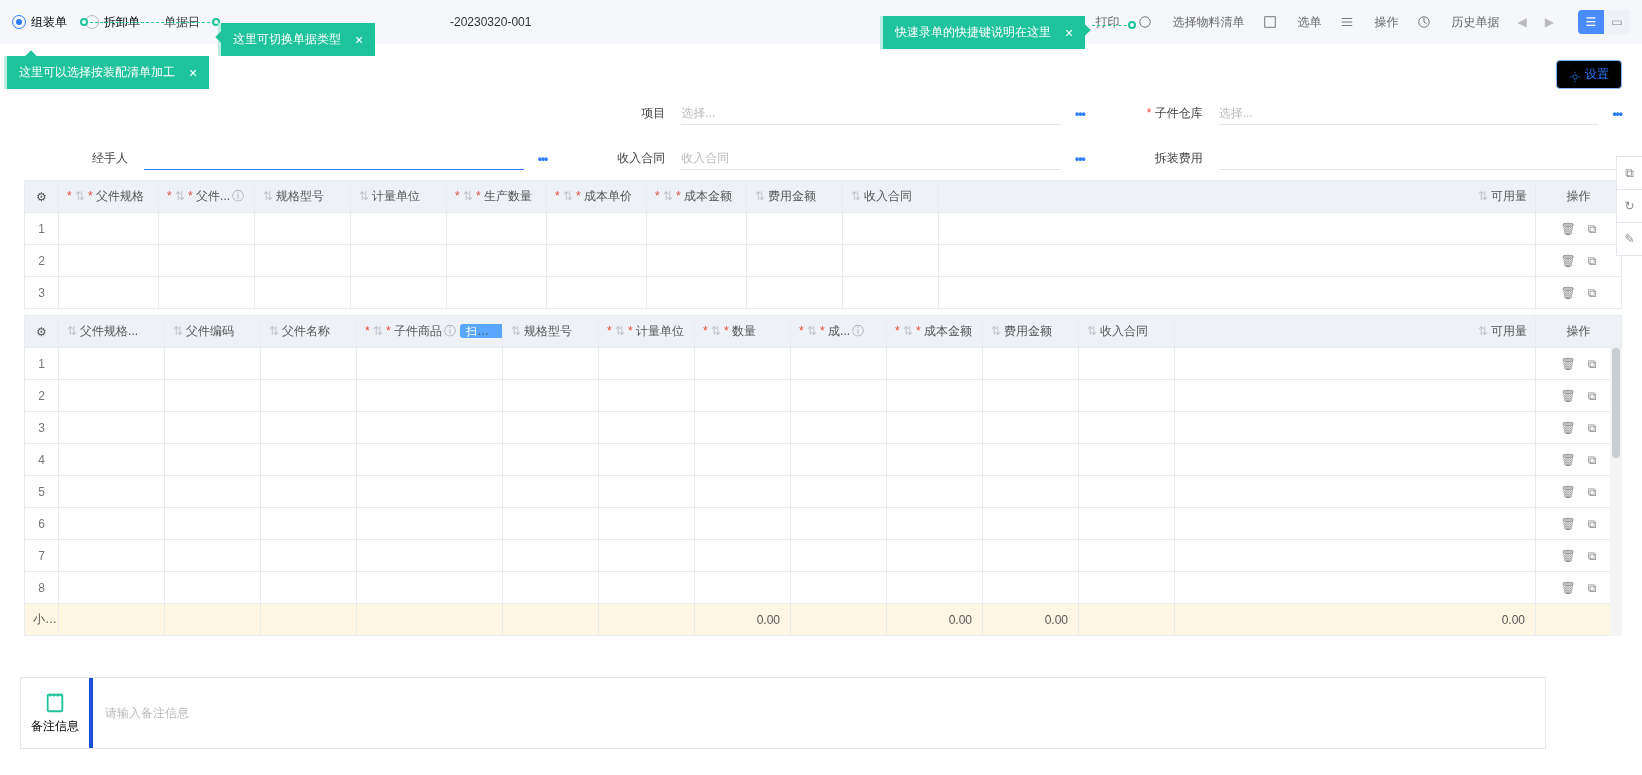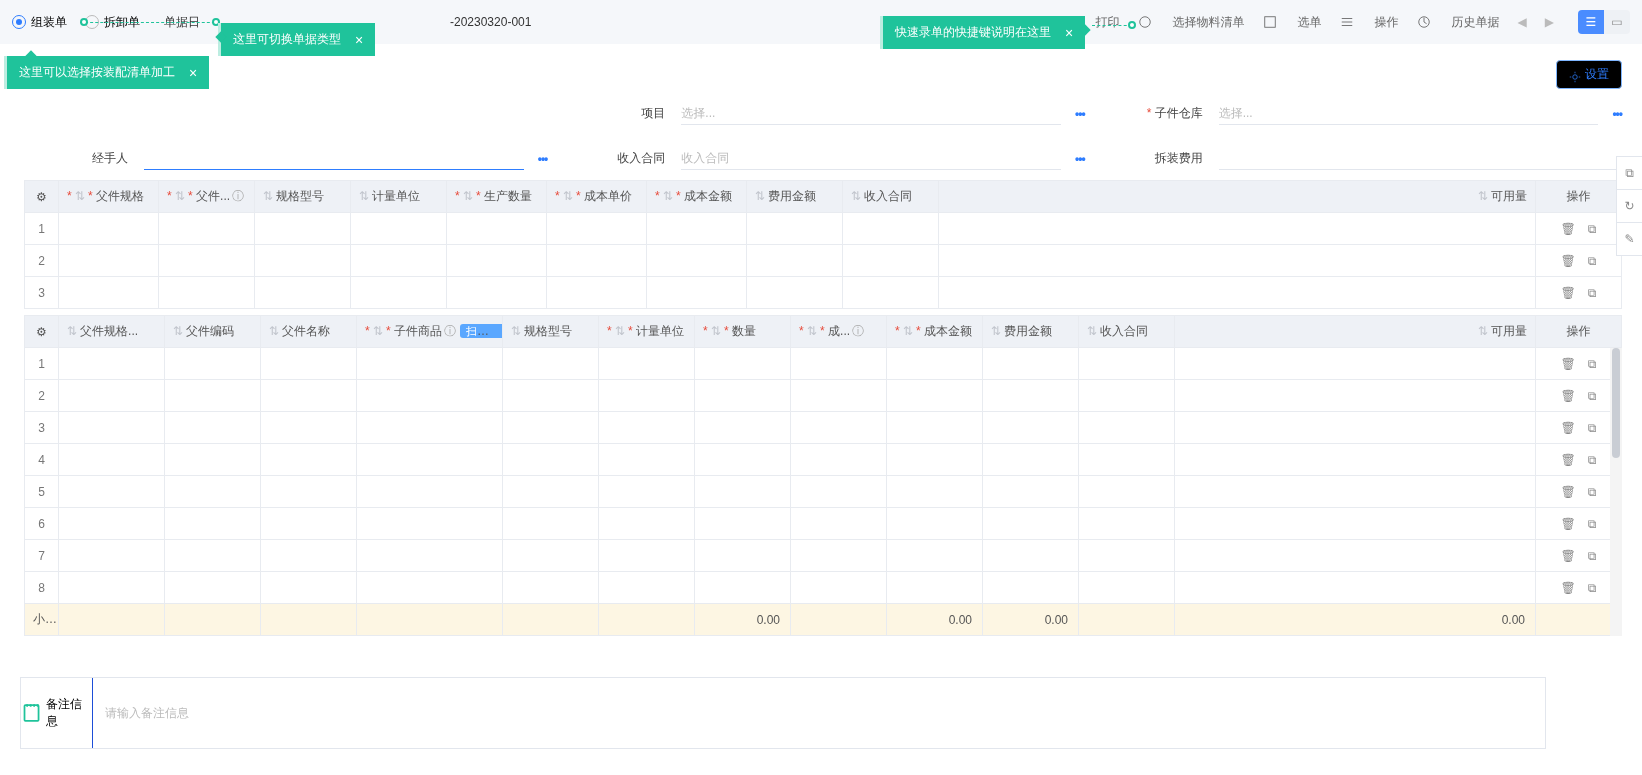--- a/index.html
+++ b/index.html
@@ -53,21 +53,21 @@
 .rownum{width:34px;text-align:center;color:#777;}
 .opcol{width:86px;text-align:center;}
 .op-icons{display:flex;justify-content:center;gap:12px;color:#888;}
 .op-icons span{cursor:pointer;}
 .gear{width:34px;text-align:center;}
 .scan-tag{background:#5aa7ff;color:#fff;padding:1px 6px;border-radius:3px;font-size:11px;margin-left:4px;}
 .help{color:#aaa;margin-left:2px;}
 .subtotal td{background:#fdf6e3;text-align:right;padding-right:10px;}
 .subtotal td.lbl{text-align:center;}
 .remark{position:absolute;left:20px;right:96px;bottom:26px;border:1px solid #e2e6ed;height:72px;display:flex;}
-.remark-label{width:72px;display:flex;flex-direction:row;align-items:center;justify-content:center;gap:4px;border-right:1px solid #1d4ed8;}
+.remark-label{width:72px;display:flex;flex-direction:column;align-items:center;justify-content:center;gap:4px;border-right:4px solid #1d4ed8;}
 .remark-label svg{width:22px;height:22px;stroke:#1fc39b;fill:none;stroke-width:2;}
 .remark-input{flex:1;border:none;padding:12px 12px;outline:none;color:#333;}
 .remark-input::placeholder{color:#bbb;}
 .side-tools{position:absolute;right:0;top:156px;display:flex;flex-direction:column;}
 .side-tools div{width:26px;height:34px;border:1px solid #e2e6ed;border-right:none;display:flex;align-items:center;justify-content:center;color:#888;cursor:pointer;margin-bottom:-1px;background:#fff;}
 .tbl2-wrap{margin-top:6px;position:relative;}
 .vscroll{position:absolute;right:0;top:33px;bottom:0;width:12px;background:#f4f4f4;}
 .vscroll .thumb{position:absolute;left:2px;right:2px;top:0;height:110px;background:#c9cdd4;border-radius:4px;}
 .num{text-align:right;}
 .chev{color:#bbb;cursor:pointer;}

